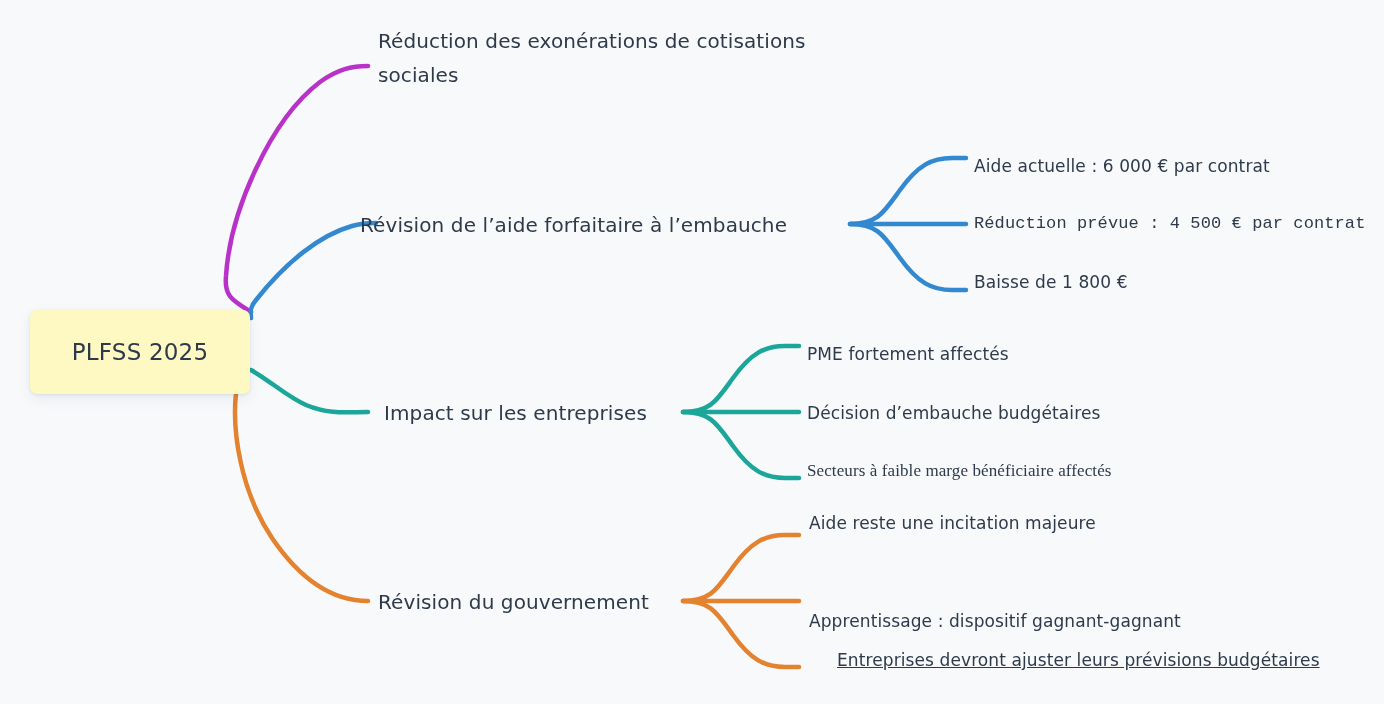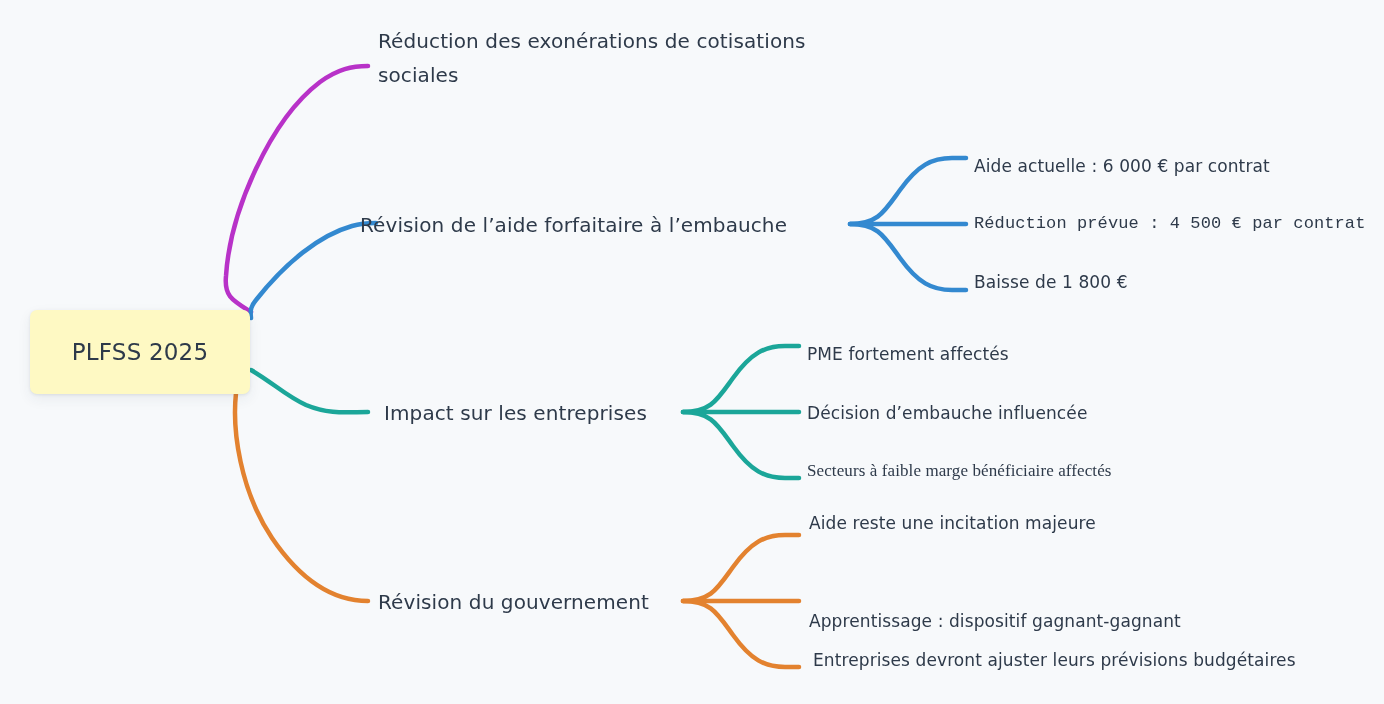--- a/index.html
+++ b/index.html
@@ -97,21 +97,21 @@
 
   <div id="label-layer">
       <div class="branch-label" style="left: 378px; top: 24px;">Réduction des exonérations de cotisations
 sociales</div>
       <div class="branch-label" style="left: 360px; top: 208px;">Révision de l’aide forfaitaire à l’embauche</div>
       <div class="leaf-label" style="left: 974px; top: 154px; text-align: right;">Aide actuelle : 6 000 € par contrat</div>
       <div class="leaf-label" style="left: 974px; top: 212px; font-family: Liberation Mono, monospace;">Réduction prévue : 4 500 € par contrat</div>
       <div class="leaf-label" style="left: 974px; top: 270px;">Baisse de 1 800 €</div>
       <div class="branch-label" style="left: 358px; top: 396px; margin-left: 26px;">Impact sur les entreprises</div>
       <div class="leaf-label" style="left: 807px; top: 342px;">PME fortement affectés</div>
-      <div class="leaf-label" style="left: 807px; top: 401px;">Décision d’embauche influencée</div>
+      <div class="leaf-label" style="left: 807px; top: 401px;">Décision d’embauche budgétaires</div>
       <div class="leaf-label" style="left: 807px; top: 459px; font-family: Liberation Serif, serif;">Secteurs à faible marge bénéficiaire affectés</div>
       <div class="branch-label" style="left: 378px; top: 585px;">Révision du gouvernement</div>
       <div class="leaf-label" style="left: 809px; top: 511px;">Aide reste une incitation majeure</div>
       <div class="leaf-label" style="left: 809px; top: 589px; margin-top: 20px;">Apprentissage : dispositif gagnant-gagnant</div>
-      <div class="leaf-label" style="left: 813px; top: 648px;">Entreprises devront ajuster leurs prévisions budgétaires</div>
+      <div class="leaf-label" style="left: 837px; top: 648px; text-decoration: underline;">Entreprises devront ajuster leurs prévisions budgétaires</div>
     </div>
 
 </div>
 
 </body></html>

